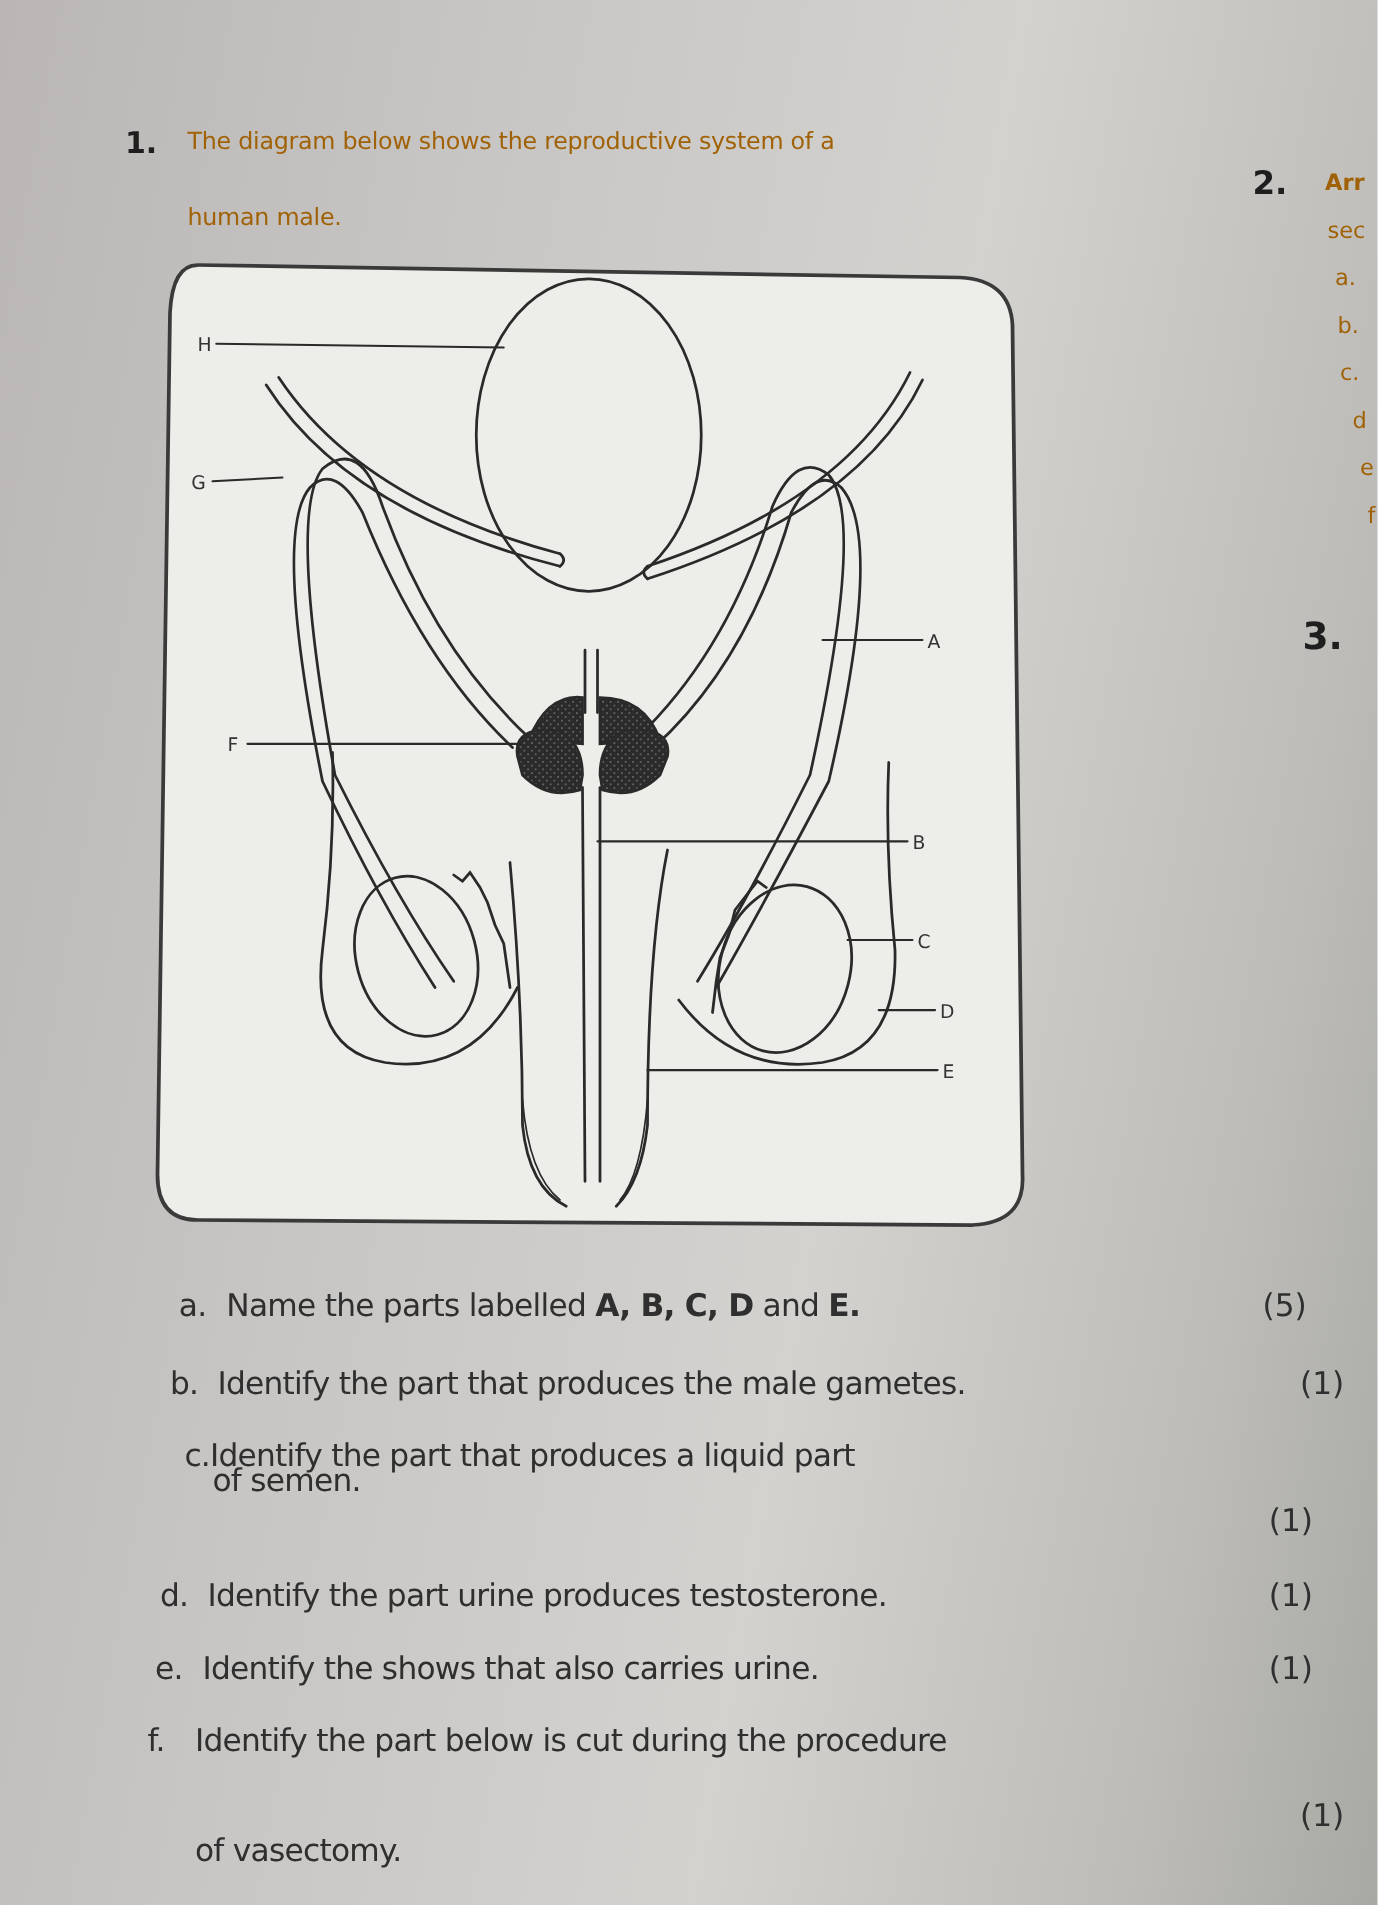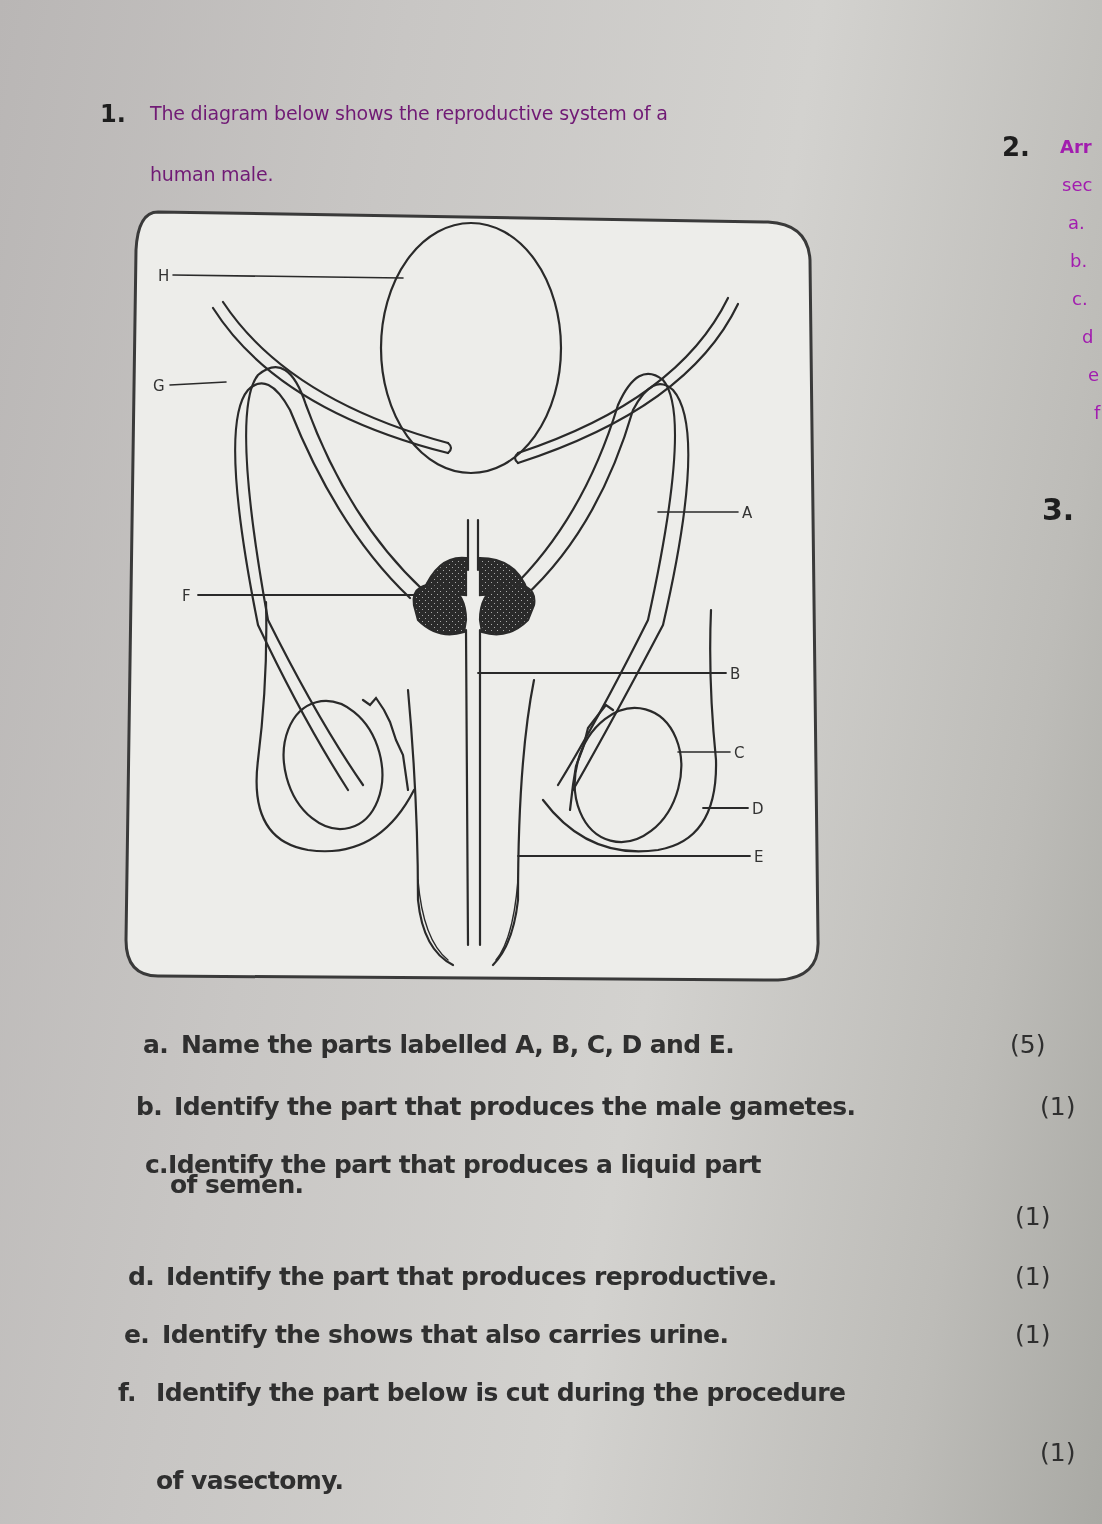--- a/index.html
+++ b/index.html
@@ -3,24 +3,24 @@
 <meta charset="utf-8">
 <style>
   html, body { margin: 0; padding: 0; }
   body {
     width: 1102px; height: 1524px; overflow: hidden; position: relative;
     background: linear-gradient(100deg, #b9b6b5 0%, #c8c6c4 30%, #d3d2cf 60%, #bdbcb8 85%, #a9a9a4 100%);
     font-family: "DejaVu Sans", sans-serif; color: #2a2a2a;
   }
   .abs { position: absolute; }
   .qnum { font-weight: bold; font-size: 24px; color: #1e1e1e; }
-  .qtext { font-size: 19px; color: #701a75; letter-spacing: -0.2px; }
+  .qtext { font-size: 19px; color: #a16207; letter-spacing: -0.2px; }
   .q2num { font-weight: bold; font-size: 26px; color: #1e1e1e; }
-  .side { font-size: 18px; color: #a21caf; }
-  .sub { font-size: 25px; color: #2f2f2f; letter-spacing: -0.6px; white-space: nowrap; font-weight: bold; }
+  .side { font-size: 18px; color: #a16207; }
+  .sub { font-size: 25px; color: #2f2f2f; letter-spacing: -0.6px; white-space: nowrap; }
   .letter { display: inline-block; width: 38px; }
   .mark { position: absolute; font-size: 25px; color: #2f2f2f; }
   .diagram { left: 118px; top: 200px; width: 718px; height: 785px; }
   .diagram svg { width: 100%; height: 100%; }
   .lbl { font-family: "DejaVu Sans", sans-serif; font-size: 15px; fill: #333; }
 </style>
 </head>
 <body>
 
 <div class="abs qnum" style="left:100px; top:100px;">1.</div>
@@ -121,21 +121,21 @@
 </div>
 <div class="mark" style="left:1040px; top:1092px;">(1)</div>
 
 <div class="abs sub" style="left:130px; top:1150px;text-align:right;">
   <span class="letter">c.</span><span>Identify the part that produces a liquid part</span>
 </div>
 <div class="abs sub" style="left:170px; top:1170px;">of semen.</div>
 <div class="mark" style="left:1015px; top:1202px;">(1)</div>
 
 <div class="abs sub" style="left:128px; top:1262px;">
-  <span class="letter">d.</span><span>Identify the part that produces reproductive.</span>
+  <span class="letter">d.</span><span>Identify the part urine produces testosterone.</span>
 </div>
 <div class="mark" style="left:1015px; top:1262px;">(1)</div>
 
 <div class="abs sub" style="left:124px; top:1320px;">
   <span class="letter">e.</span><span>Identify the shows that also carries urine.</span>
 </div>
 <div class="mark" style="left:1015px; top:1320px;">(1)</div>
 
 <div class="abs sub" style="left:118px; top:1378px;">
   <span class="letter">f.</span><span>Identify the part below is cut during the procedure</span>

